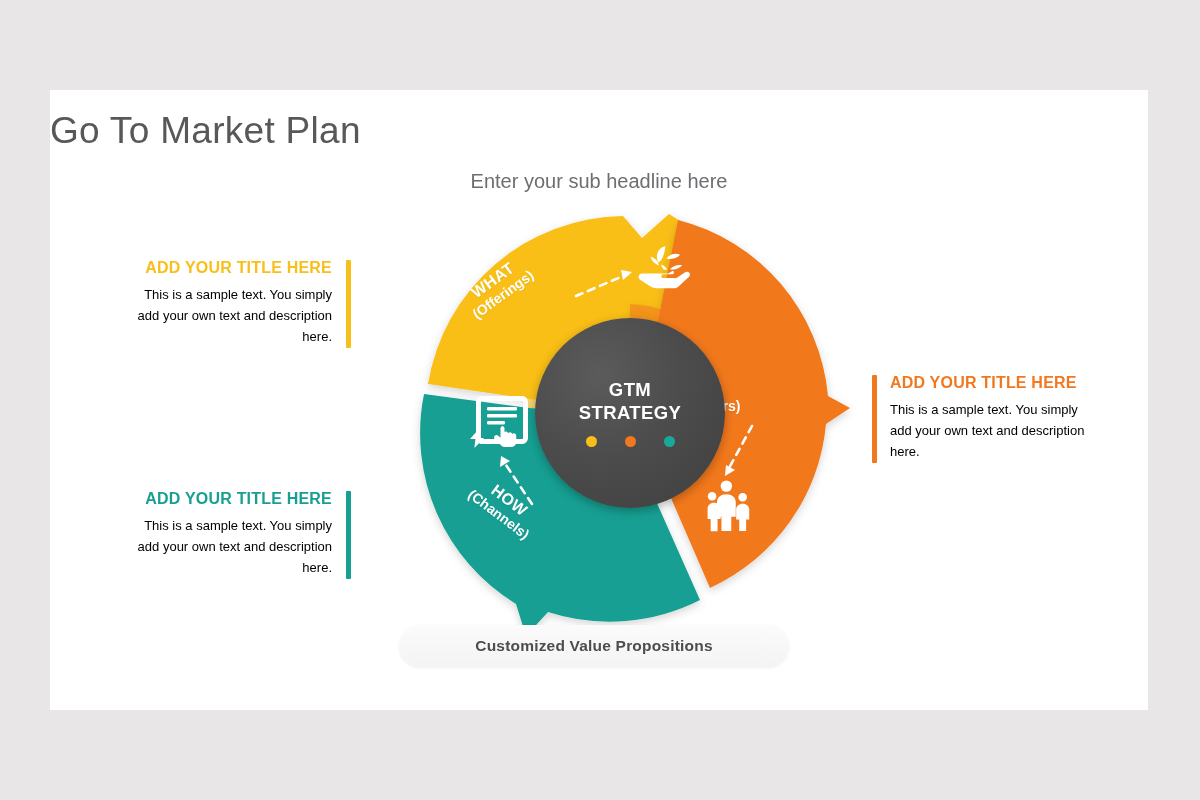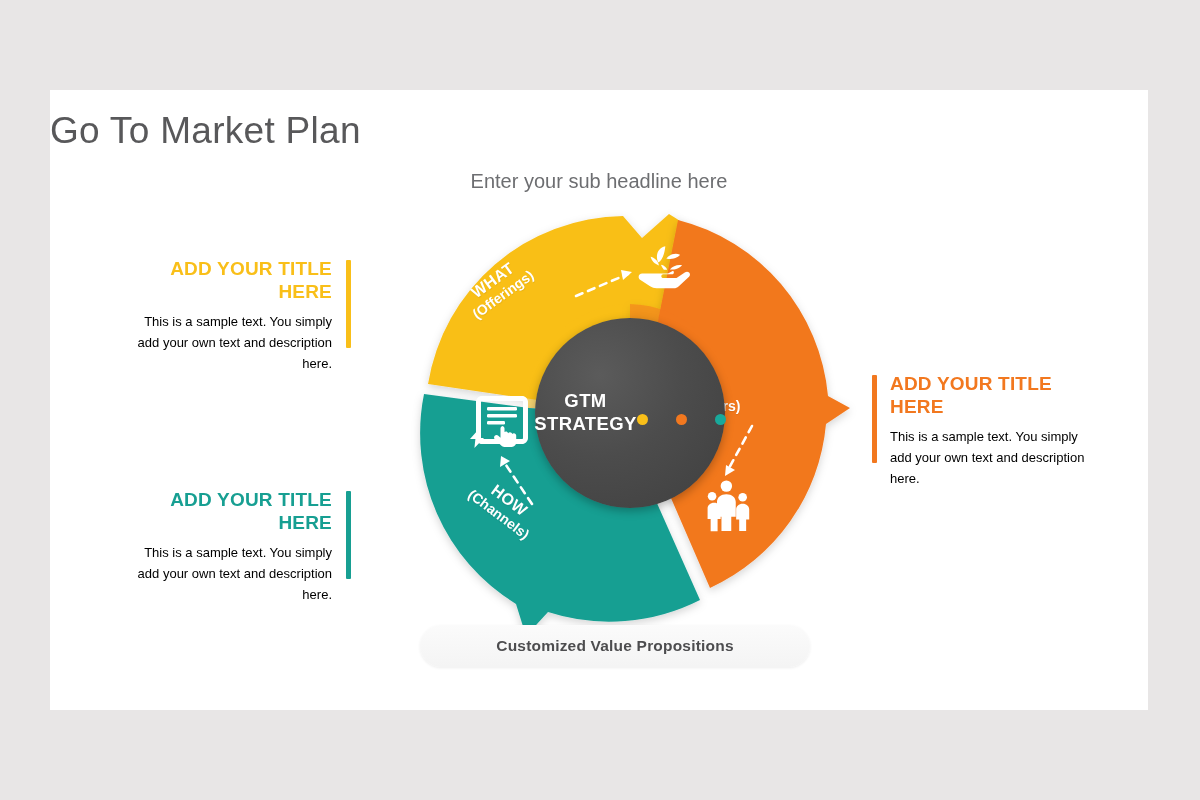--- a/index.html
+++ b/index.html
@@ -22,21 +22,21 @@
     letter-spacing:.3px;
   }
   .subtitle{
     position:absolute;left:0;top:80px;width:1098px;
     text-align:center;
     font-size:20px;color:#6d6e71;font-weight:400;
   }
   
   .txtblock{position:absolute;width:200px;}
   .txtblock .heading{
-    font-size:19px;font-weight:bold;letter-spacing:.2px;
+    font-size:16px;font-weight:bold;letter-spacing:.2px;
     margin-bottom:7px;line-height:1.2;
   }
   .txtblock .body{
     font-size:13px;color:#000000;line-height:1.62;
   }
   .bar{position:absolute;width:5px;border-radius:1px;}
 
   
   .left-block{text-align:right;}
   .left-block .bar{right:-19px;top:2px;height:88px;}
@@ -69,32 +69,32 @@
   .lbl-what{left:82px;top:62px;transform:rotate(-36deg);}
   .lbl-who{left:278px;top:172px;}
   .lbl-how{left:88px;top:282px;transform:rotate(37deg);}
 
   
   .hub{
     position:absolute;left:155px;top:110px;width:190px;height:190px;
     border-radius:50%;
     background:radial-gradient(circle at 34% 30%,#5b5b5b 0%,#4c4c4c 45%,#3f3f3f 100%);
     box-shadow:0 3px 10px rgba(0,0,0,.28);
-    display:flex;flex-direction:row;align-items:center;justify-content:center;
+    display:flex;flex-direction:column;align-items:center;justify-content:center;
   }
   .hub .hubtext{
     color:#ffffff;font-weight:bold;font-size:18.5px;text-align:center;
     line-height:1.22;letter-spacing:.4px;
   }
   .dots{display:flex;gap:28px;margin-top:12px;}
   .dot{width:11px;height:11px;border-radius:50%;}
 
   
   .pill{
-    position:absolute;left:370px;top:535px;width:390px;height:42px;
+    position:absolute;left:349px;top:535px;width:390px;height:42px;
     background:linear-gradient(180deg,#fbfbfb 0%,#f4f4f4 100%);
     border-radius:21px;
     display:flex;align-items:center;justify-content:center;
     box-shadow:0 1px 3px rgba(0,0,0,.07);
   }
   .pill span{
     font-size:15.5px;font-weight:bold;color:#4d4d4f;letter-spacing:.2px;
   }
 </style>
 </head>

